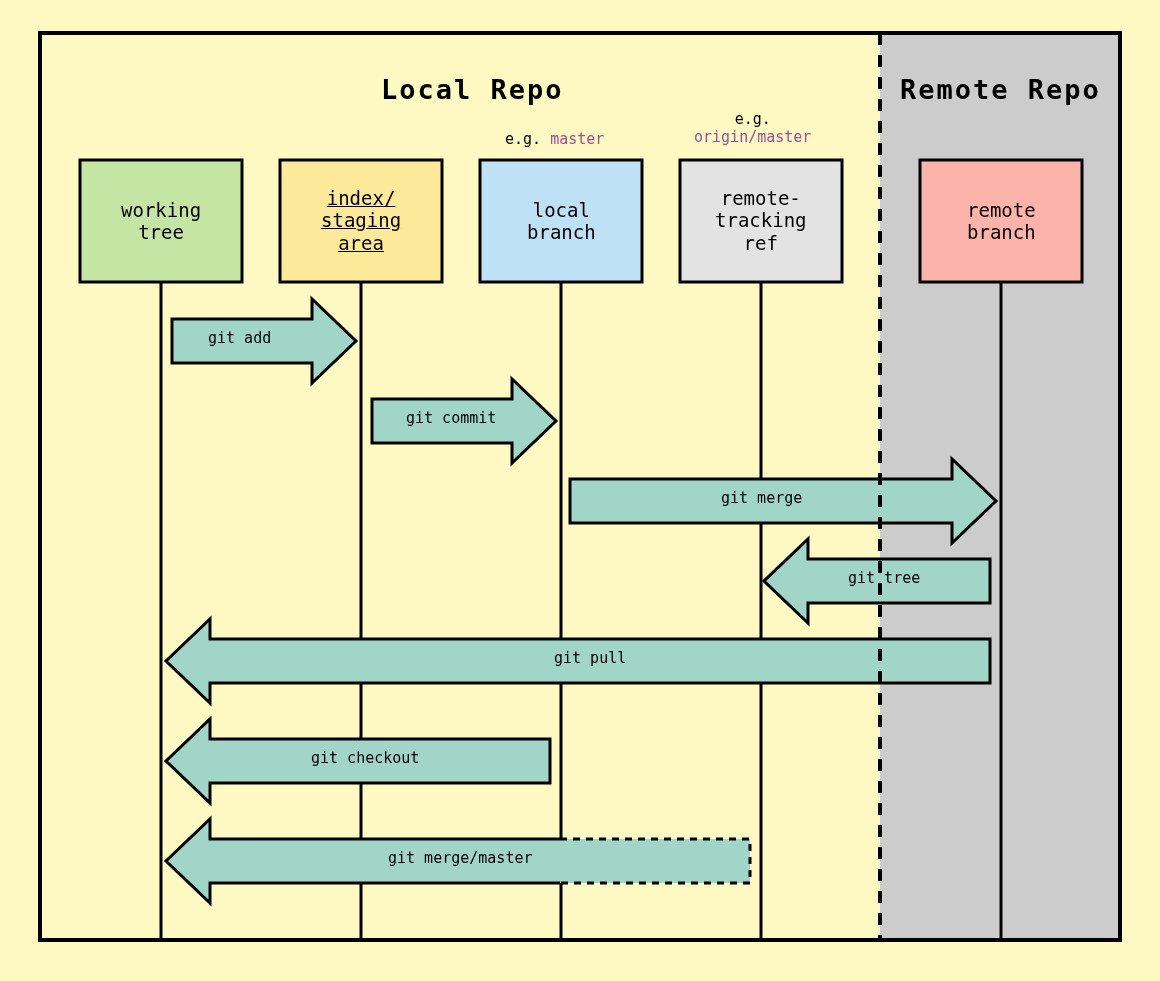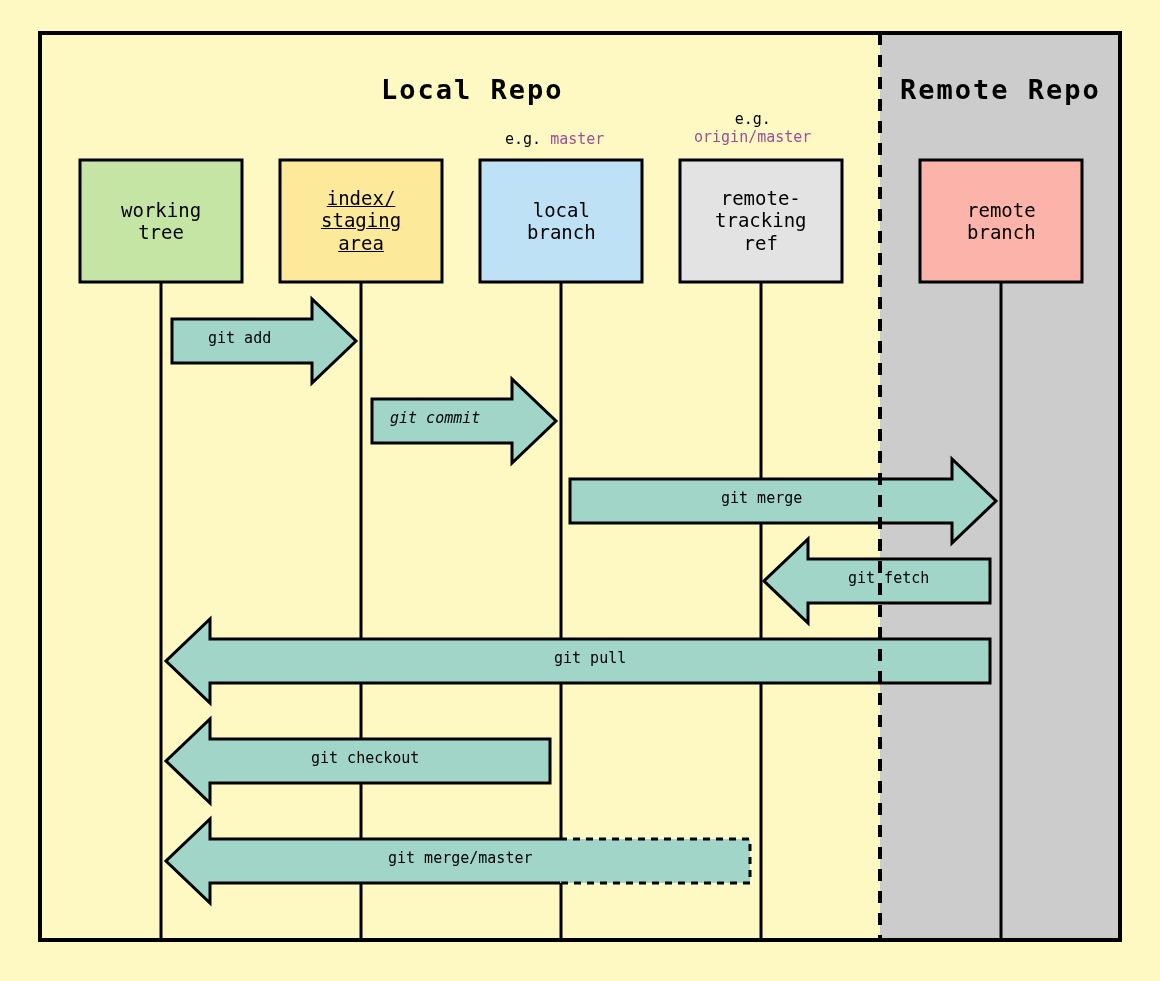--- a/index.html
+++ b/index.html
@@ -51,20 +51,20 @@
       <div class="lbl zonetitle" style="left: 381px; top: 74px;">Local Repo</div>
       <div class="lbl zonetitle" style="left: 900px; top: 74px;">Remote Repo</div>
       <div class="lbl boxlbl" style="left: 121px; top: 199px;">working<br>tree</div>
       <div class="lbl boxlbl" style="left: 321px; top: 187px; text-decoration: underline;">index/<br>staging<br>area</div>
       <div class="lbl boxlbl" style="left: 527px; top: 199px;">local<br>branch</div>
       <div class="lbl boxlbl" style="left: 715px; top: 187px;">remote-<br>tracking<br>ref</div>
       <div class="lbl boxlbl" style="left: 967px; top: 199px;">remote<br>branch</div>
       <div class="lbl eg" style="left: 505px; top: 131px;">e.g. <span class="pur">master</span></div>
       <div class="lbl eg" style="left: 694px; top: 111px;">e.g.<br><span class="pur">origin/master</span></div>
       <div class="lbl arrowlbl" style="left: 208px; top: 330px;">git add</div>
-      <div class="lbl arrowlbl" style="left: 390px; top: 410px; font-style: italic;">git commit</div>
+      <div class="lbl arrowlbl" style="left: 406px; top: 410px;">git commit</div>
       <div class="lbl arrowlbl" style="left: 721px; top: 490px;">git merge</div>
-      <div class="lbl arrowlbl" style="left: 848px; top: 570px;">git fetch</div>
+      <div class="lbl arrowlbl" style="left: 848px; top: 570px;">git tree</div>
       <div class="lbl arrowlbl" style="left: 554px; top: 650px;">git pull</div>
       <div class="lbl arrowlbl" style="left: 311px; top: 750px;">git checkout</div>
       <div class="lbl arrowlbl" style="left: 388px; top: 850px;">git merge/master</div>
     </div>
 </div>
 
 </body></html>

